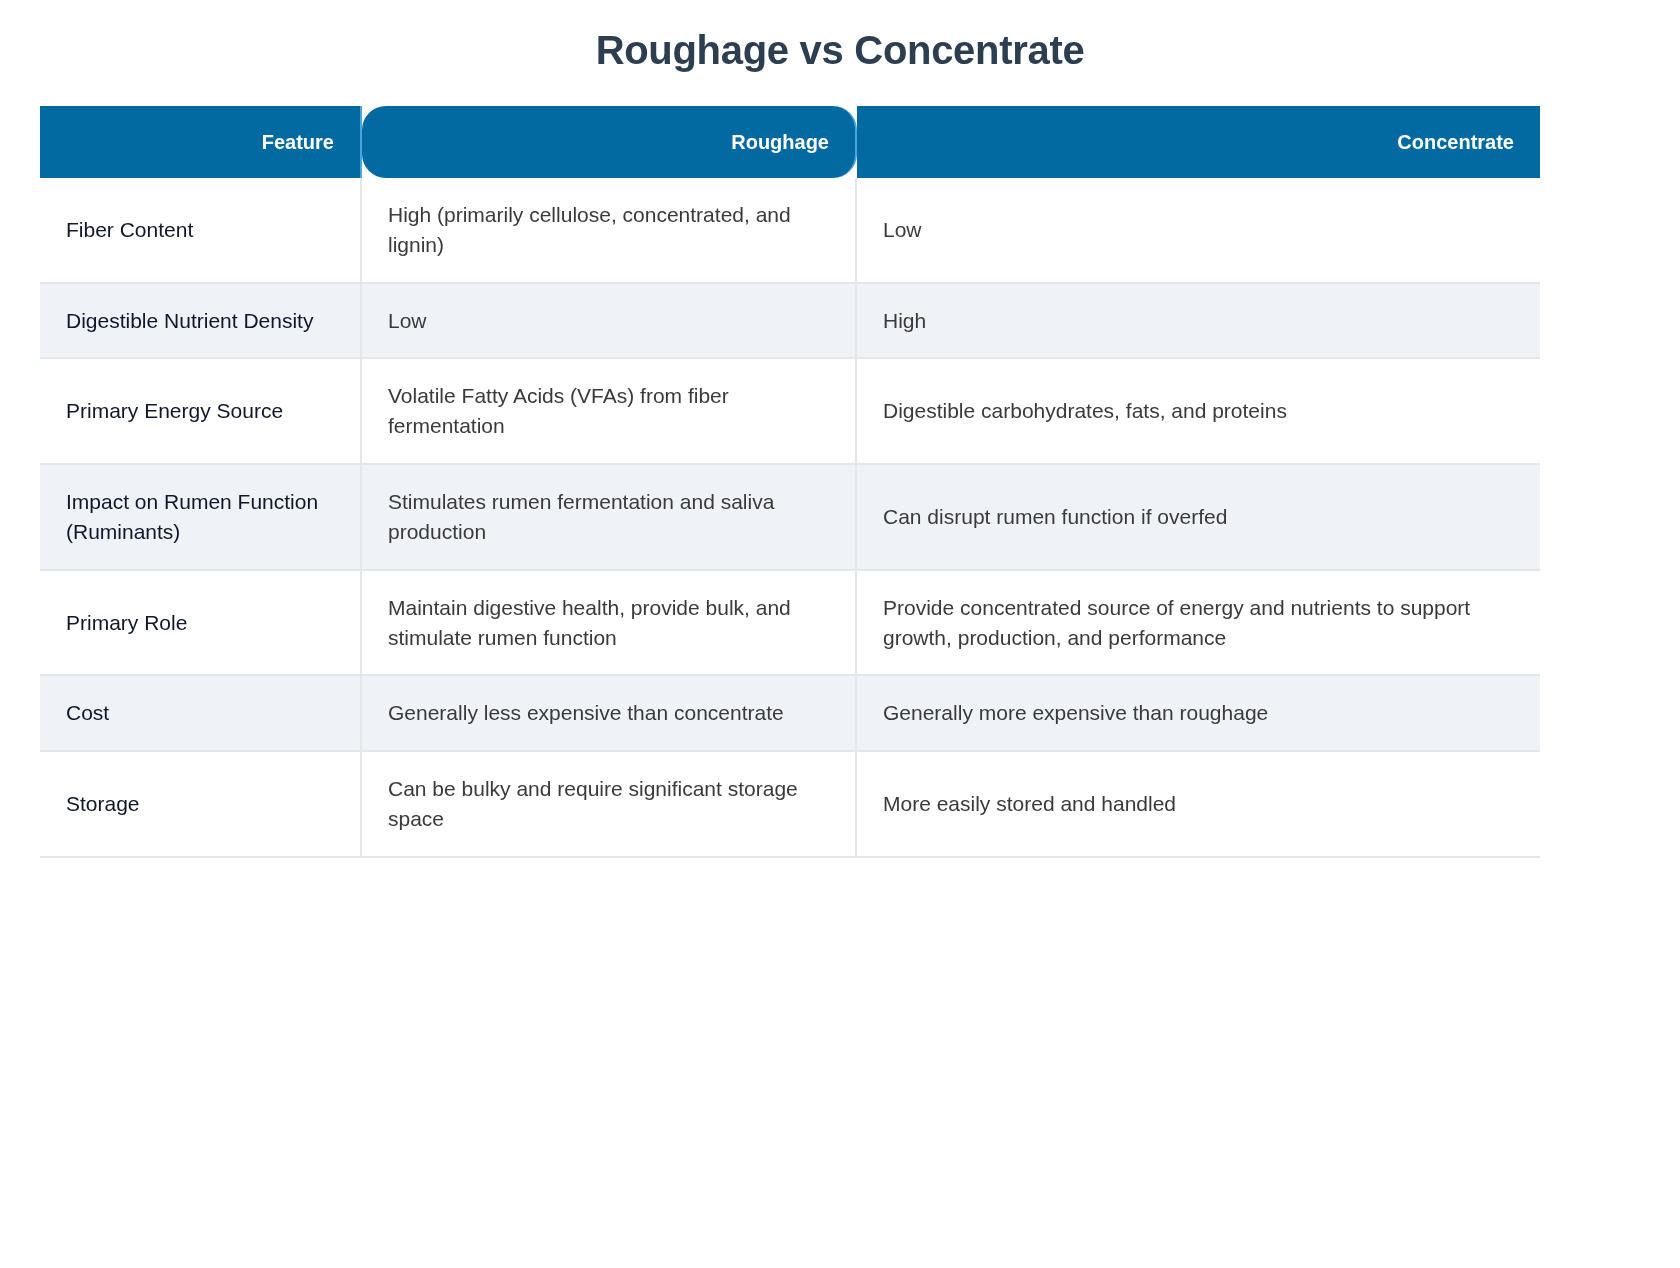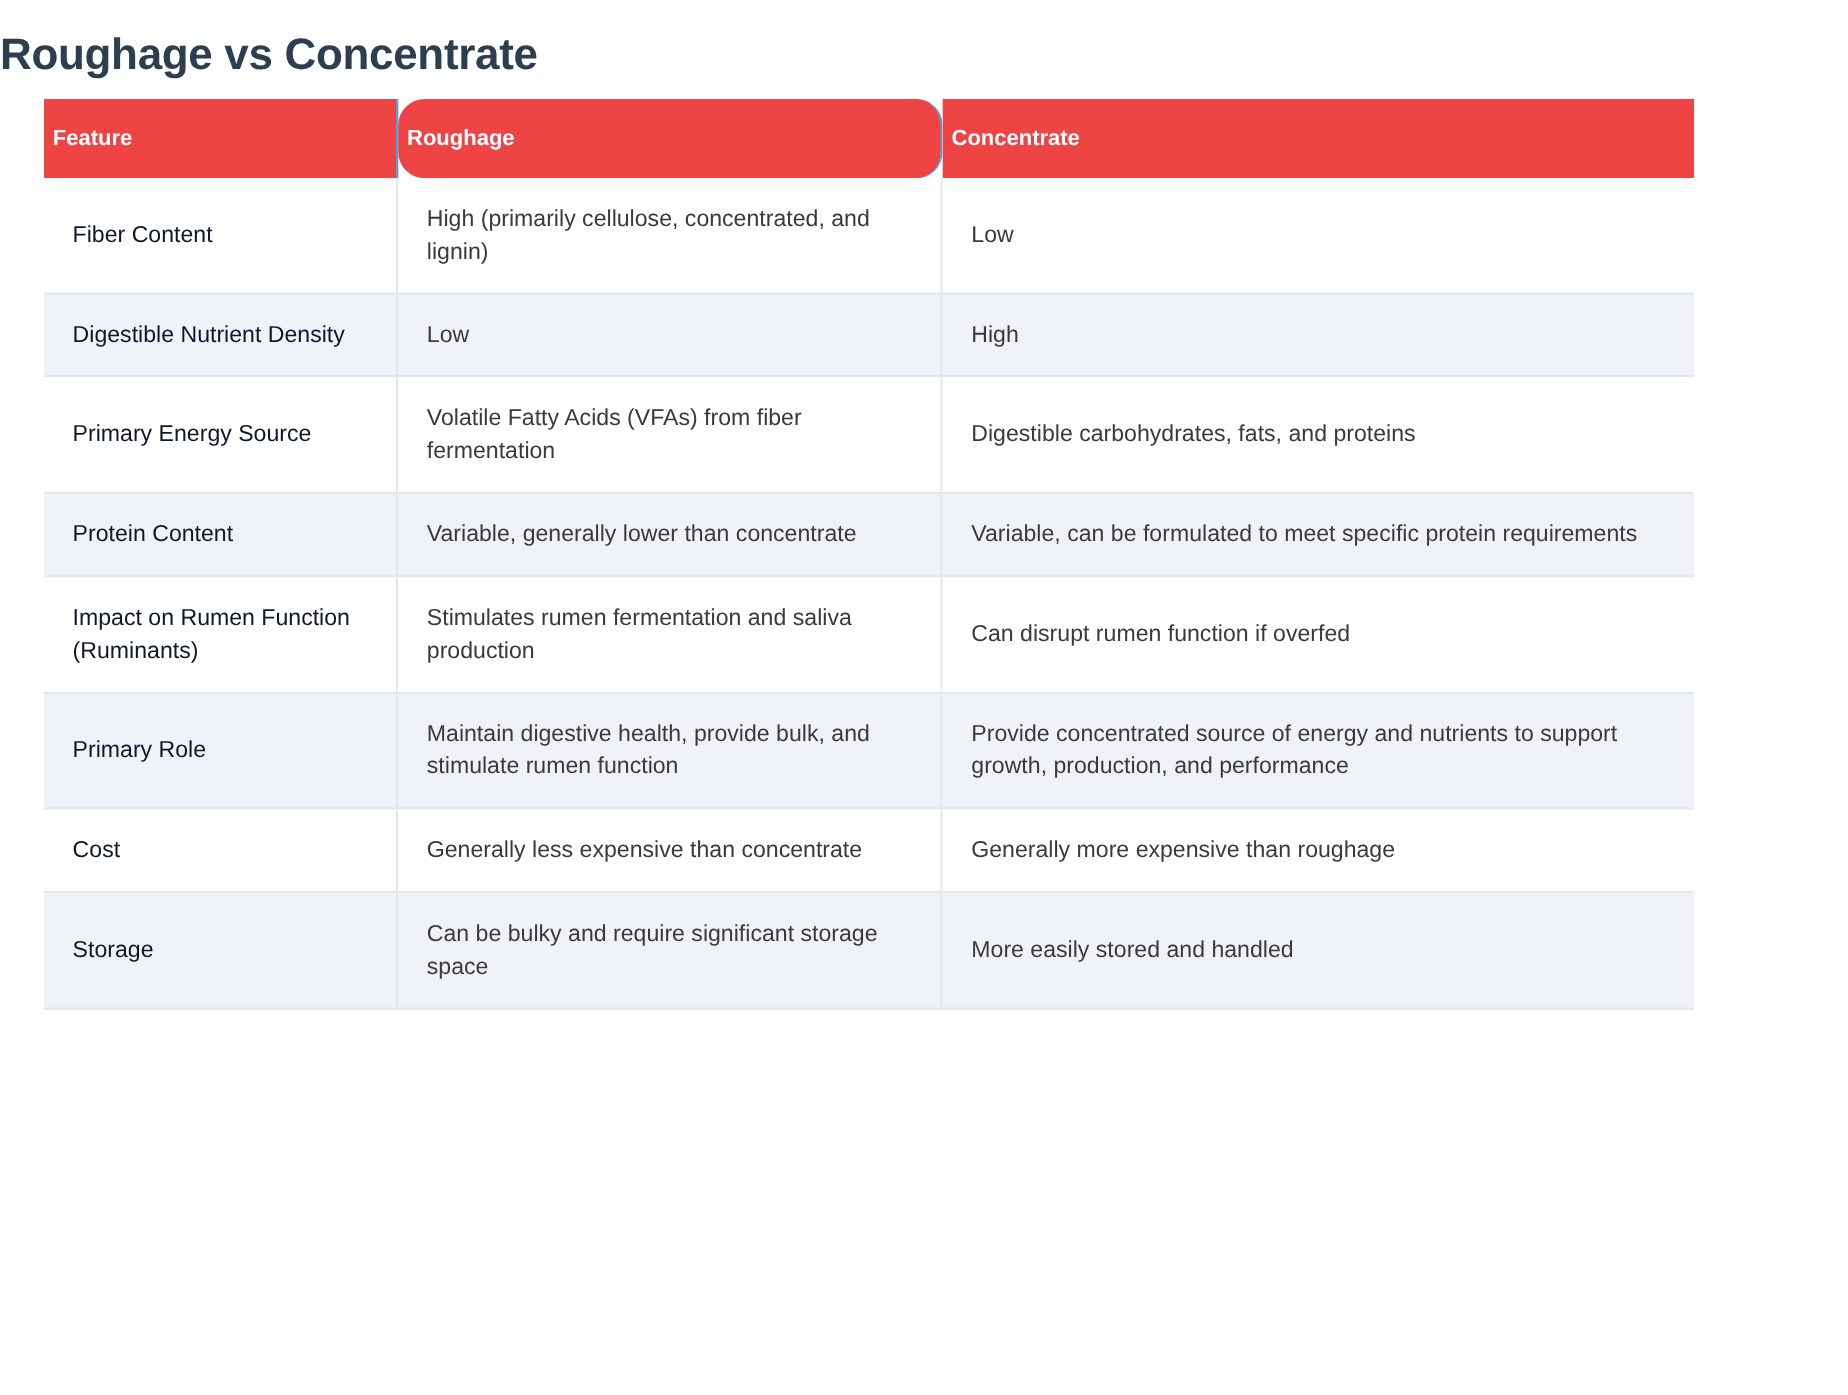--- a/index.html
+++ b/index.html
@@ -15,52 +15,53 @@
     -webkit-font-smoothing: antialiased;
   }
 
   .page {
     width: 1680px;
     box-sizing: border-box;
     padding: 0;
   }
 
   .title {
+    text-align: center;
     font-size: 40px;
     font-weight: bold;
     color: #2c3e50;
     letter-spacing: -0.3px;
     margin: 0;
-    padding: 26px 0 16px 0;
+    padding: 26px 0 32px 0;
     line-height: 1.2;
   }
 
   .table-wrap {
     margin: 0 42px 0 40px;
   }
 
   table.comparison {
     width: 1500px;
     border-collapse: separate;
     border-spacing: 0;
     table-layout: fixed;
     background: #ffffff;
   }
 
   table.comparison col.c-feature { width: 322px; }
   table.comparison col.c-roughage { width: 495px; }
   table.comparison col.c-concentrate { width: 683px; }
 
   thead th {
-    background: #ef4444;
+    background: #0369a1;
     color: #ffffff;
     font-size: 20px;
     font-weight: bold;
-    text-align: left;
-    padding: 25px 26px 24px 8px;
+    text-align: right;
+    padding: 25px 26px 24px 42px;
     vertical-align: middle;
     border: none;
     box-sizing: border-box;
   }
   thead th.th-feature { border-right: 2px solid #4aa5de; }
   thead th.th-roughage { border-right: 2px solid #4aa5de; border-radius: 24px; }
 
   tbody td {
     font-size: 21px;
     line-height: 1.42;
@@ -117,25 +118,20 @@
           <td class="cell-feature">Digestible Nutrient Density</td>
           <td class="cell-roughage">Low</td>
           <td class="cell-concentrate">High</td>
         </tr>
         <tr>
           <td class="cell-feature">Primary Energy Source</td>
           <td class="cell-roughage">Volatile Fatty Acids (VFAs) from fiber fermentation</td>
           <td class="cell-concentrate">Digestible carbohydrates, fats, and proteins</td>
         </tr>
         <tr>
-          <td class="cell-feature">Protein Content</td>
-          <td class="cell-roughage">Variable, generally lower than concentrate</td>
-          <td class="cell-concentrate">Variable, can be formulated to meet specific protein requirements</td>
-        </tr>
-        <tr>
           <td class="cell-feature">Impact on Rumen Function (Ruminants)</td>
           <td class="cell-roughage">Stimulates rumen fermentation and saliva production</td>
           <td class="cell-concentrate">Can disrupt rumen function if overfed</td>
         </tr>
         <tr>
           <td class="cell-feature">Primary Role</td>
           <td class="cell-roughage">Maintain digestive health, provide bulk, and stimulate rumen function</td>
           <td class="cell-concentrate">Provide concentrated source of energy and nutrients to support growth, production, and performance</td>
         </tr>
         <tr>

